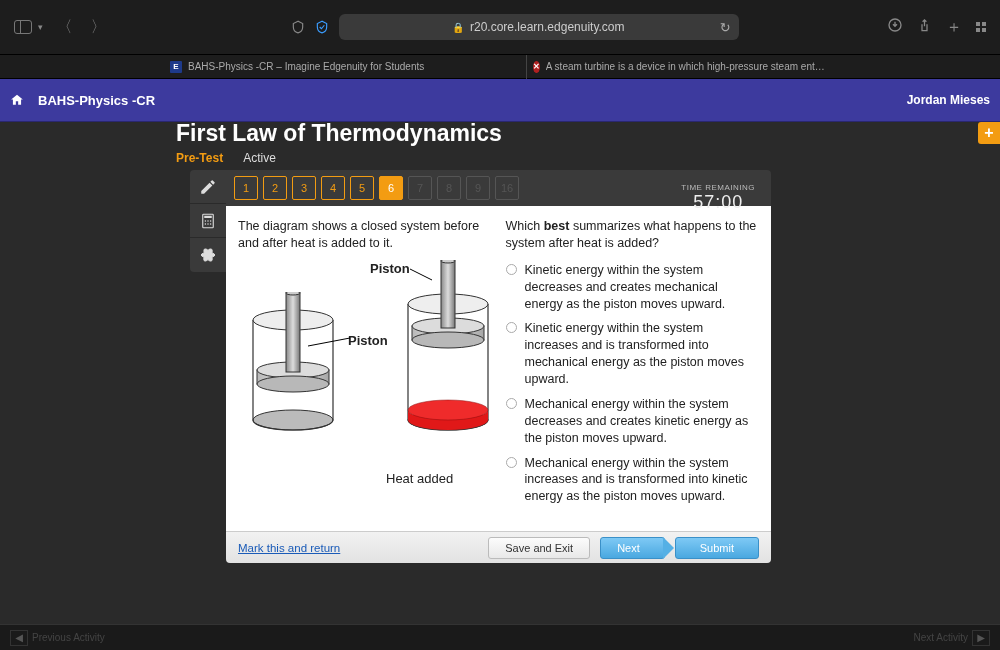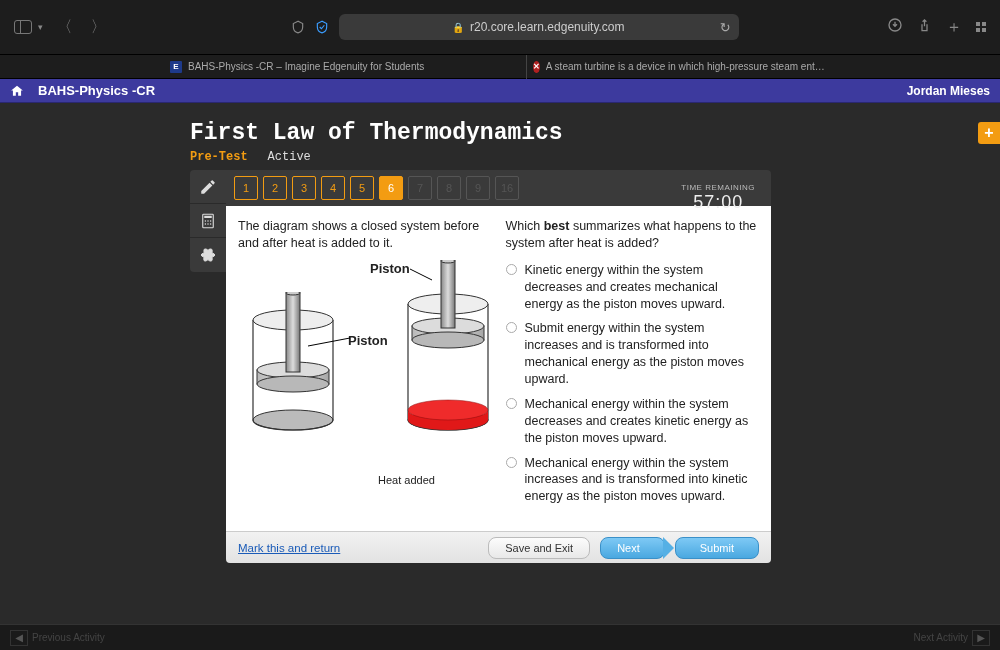--- a/index.html
+++ b/index.html
@@ -46,41 +46,40 @@
   border-bottom: 1px solid #000;
 }
 .tab-left { display: flex; align-items: center; gap: 6px; flex: none; width: 350px; }
 .tab-e-ico { width: 12px; height: 12px; background: #1e3a8a; color: #fff; font-size: 8px; font-weight: bold; display: flex; align-items: center; justify-content: center; border-radius: 1px; }
 .tab-divider { width: 1px; height: 24px; background: #444; }
 .tab-right { display: flex; align-items: center; gap: 6px; overflow: hidden; white-space: nowrap; flex: 1; }
 .tab-x-ico { width: 12px; height: 12px; background: #b02020; border-radius: 50%; display: flex; align-items: center; justify-content: center; color: #fff; font-size: 8px; font-weight: bold; }
 .tab-txt { overflow: hidden; text-overflow: ellipsis; font-size: 10px; color: #aaa; }
 
 .app-bar {
-  height: 24px; background: #3d3a9e;
+  height: 43px; background: #3d3a9e;
   display: flex; align-items: center; padding: 0 10px;
   color: #fff; font-size: 13px; font-weight: bold;
   border-bottom: 1px solid #2a2770;
 }
 .home-ico { width: 14px; height: 14px; margin-right: 14px; }
 .home-ico svg { width: 100%; height: 100%; fill: #fff; }
 .user-name { margin-left: auto; font-size: 12px; font-weight: bold; }
 
 .plus-btn {
   position: absolute; right: 0; top: 122px;
   width: 22px; height: 22px; background: #f39c12;
   display: flex; align-items: center; justify-content: center;
   color: #fff; font-size: 16px; font-weight: bold;
   border-radius: 3px 0 0 3px; cursor: pointer;
 }
 
 .main-area {
-  position: absolute; left: 190px; top: 120px;
+  position: absolute; left: 176px; top: 120px;
   width: 580px;
-  font-family: Liberation Mono, monospace;
 }
 .page-title { color: #fff; font-size: 23px; font-weight: bold; }
 .sub-row { display: flex; gap: 20px; margin-top: 4px; font-size: 12px; }
 .pretest-lbl { color: #f39c12; font-weight: bold; }
 .active-lbl { color: #ddd; }
 
 .tool-rail {
   position: absolute; left: 190px; top: 170px;
   width: 36px; display: flex; flex-direction: column;
 }
@@ -125,33 +124,33 @@
 .q-right-intro { margin-bottom: 10px; }
 .opt { display: flex; gap: 8px; margin-bottom: 8px; align-items: flex-start; justify-content: center; }
 .radio { 
   flex: none; width: 11px; height: 11px; border: 1px solid #aaa; 
   border-radius: 50%; margin-top: 2px; cursor: pointer;
 }
 .diagram {
   margin-top: 8px; width: 245px; height: 210px; position: relative;
 }
 .pist-lbl { position: absolute; font-size: 13px; font-weight: bold; }
-.heat-lbl { position: absolute; bottom: -18px; left: 140px; font-size: 11px; }
+.heat-lbl { position: absolute; bottom: -18px; left: 148px; font-size: 13px; }
 .cyl-svg { position: absolute; }
 
 .q-footer {
   height: 32px; background: linear-gradient(#f2f2f2, #e2e2e2);
   border-top: 1px solid #ccc; display: flex; align-items: center;
   padding: 0 12px; gap: 10px; border-radius: 0 0 4px 4px;
 }
 .mark-link { color: #1a5bb8; font-size: 11.5px; text-decoration: underline; cursor: pointer; }
 .footer-spacer { flex: 1; }
 .f-btn {
   height: 22px; padding: 0 16px; font-size: 11px;
-  border-radius: 8px; cursor: pointer; display: flex; align-items: center;
+  border-radius: 3px; cursor: pointer; display: flex; align-items: center;
   border: 1px solid #bbb; background: linear-gradient(#fcfcfc,#e8e8e8); color: #333;
 }
 .f-btn.blue {
   background: linear-gradient(#7ec9f5,#4aa8e0); border-color: #3a90c8; color: #fff;
   position: relative; padding-right: 24px;
 }
 .f-btn.blue::after {
   content: ''; position: absolute; right: -10px; top: -1px;
   width: 0; height: 0; border-top: 11px solid transparent;
   border-bottom: 11px solid transparent; border-left: 11px solid #55b0e5;
@@ -359,21 +358,21 @@
       <div class="q-right-intro">
         <span>Which </span><b>best</b><span> summarizes what happens to the system after heat is added?</span>
       </div>
       <div id="options">
           <div class="opt">
             <span class="radio"></span>
             <span>Kinetic energy within the system decreases and creates mechanical energy as the piston moves upward.</span>
           </div>
           <div class="opt">
             <span class="radio"></span>
-            <span>Submit energy within the system increases and is transformed into mechanical energy as the piston moves upward.</span>
+            <span>Kinetic energy within the system increases and is transformed into mechanical energy as the piston moves upward.</span>
           </div>
           <div class="opt">
             <span class="radio"></span>
             <span>Mechanical energy within the system decreases and creates kinetic energy as the piston moves upward.</span>
           </div>
           <div class="opt">
             <span class="radio"></span>
             <span>Mechanical energy within the system increases and is transformed into kinetic energy as the piston moves upward.</span>
           </div>
         </div>

